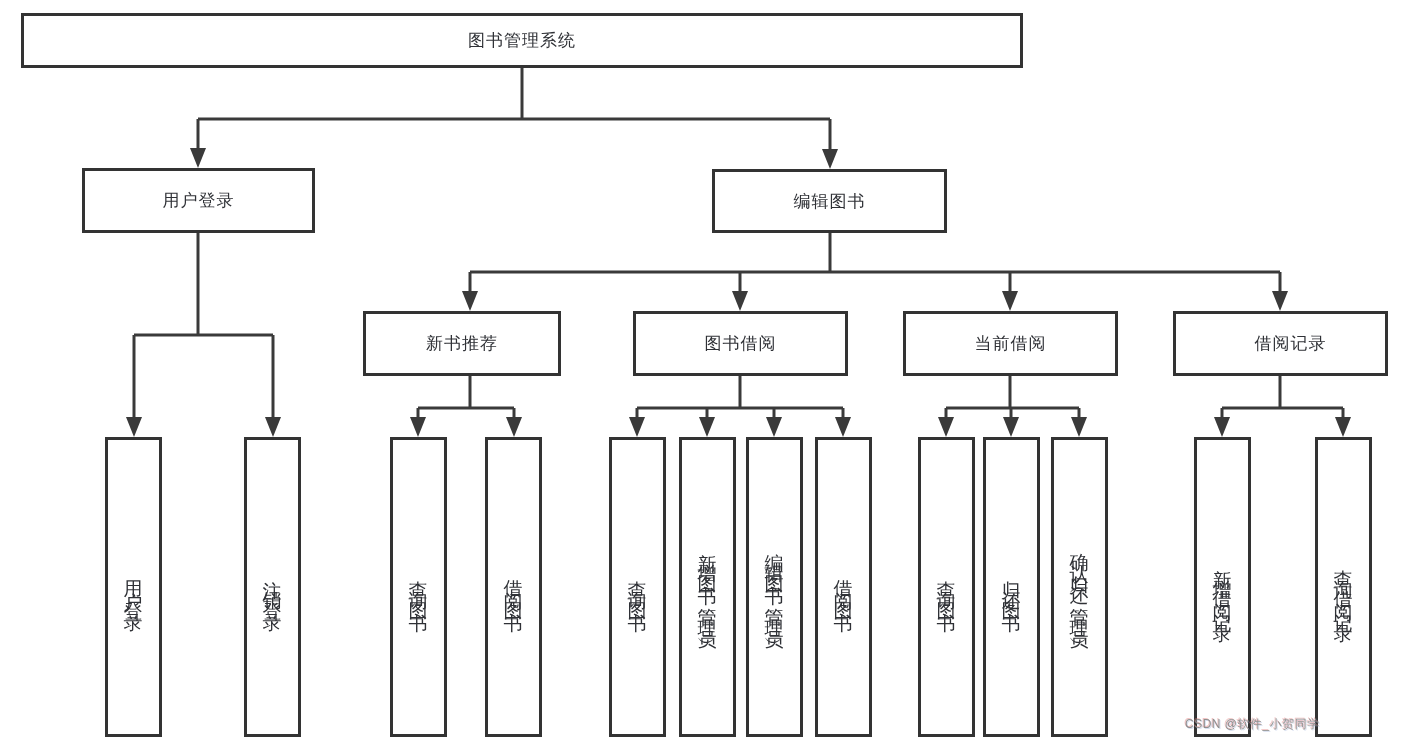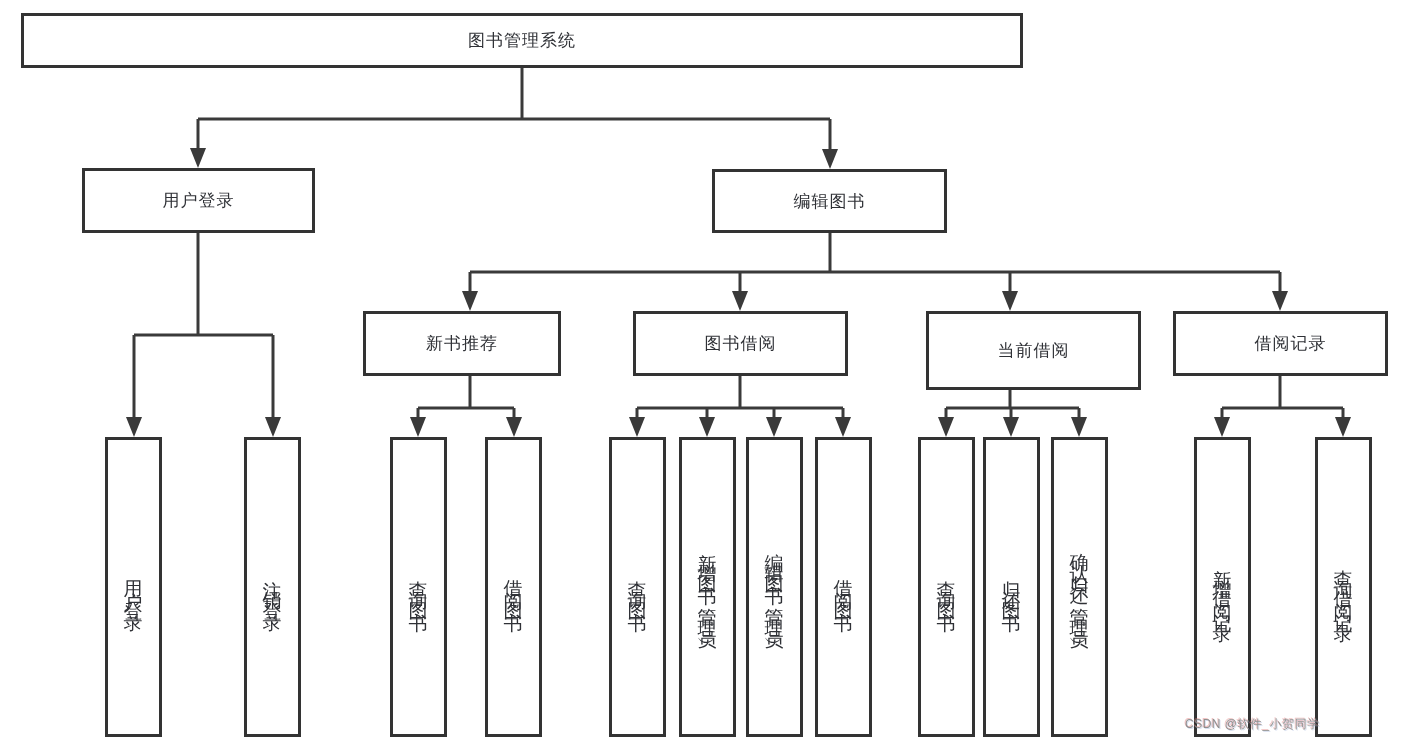--- a/index.html
+++ b/index.html
@@ -42,21 +42,21 @@
     font-size:19px;
     letter-spacing:11px;
     line-height:1;
   }
   
   #n-root{left:21px;top:13px;width:1002px;height:55px;}
   #n-userlogin{left:82px;top:168px;width:233px;height:65px;}
   #n-bookmgmt{left:712px;top:169px;width:235px;height:64px;}
   #n-recommend{left:363px;top:311px;width:198px;height:65px;}
   #n-borrow{left:633px;top:311px;width:215px;height:65px;}
-  #n-current{left:926px;top:311px;width:215px;height:79px;}
+  #n-current{left:903px;top:311px;width:215px;height:65px;}
   #n-records{left:1173px;top:311px;width:215px;height:65px;padding-left:20px;}
   .leaf{top:437px;width:57px;height:300px;}
   #lf-0{left:105px;}  #lf-1{left:244px;}
   #lf-2{left:390px;}  #lf-3{left:485px;}
   #lf-4{left:609px;}  #lf-5{left:679px;}
   #lf-6{left:746px;}  #lf-7{left:815px;}
   #lf-8{left:918px;}  #lf-9{left:983px;}  #lf-10{left:1051px;}
   #lf-11{left:1194px;} #lf-12{left:1315px;}
   #watermark{
     position:absolute;left:1185px;top:716px;z-index:3;

